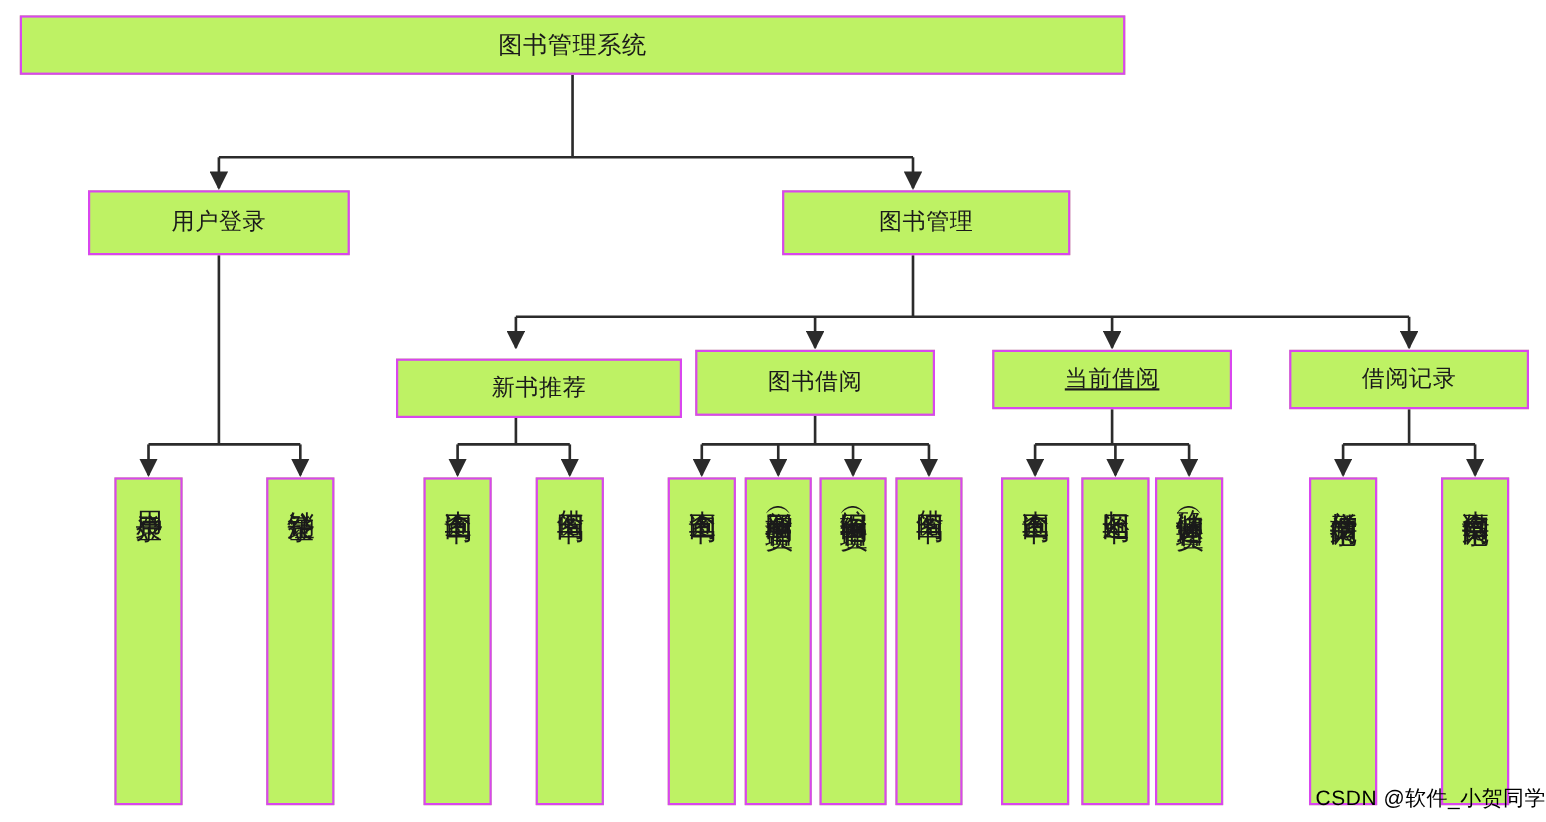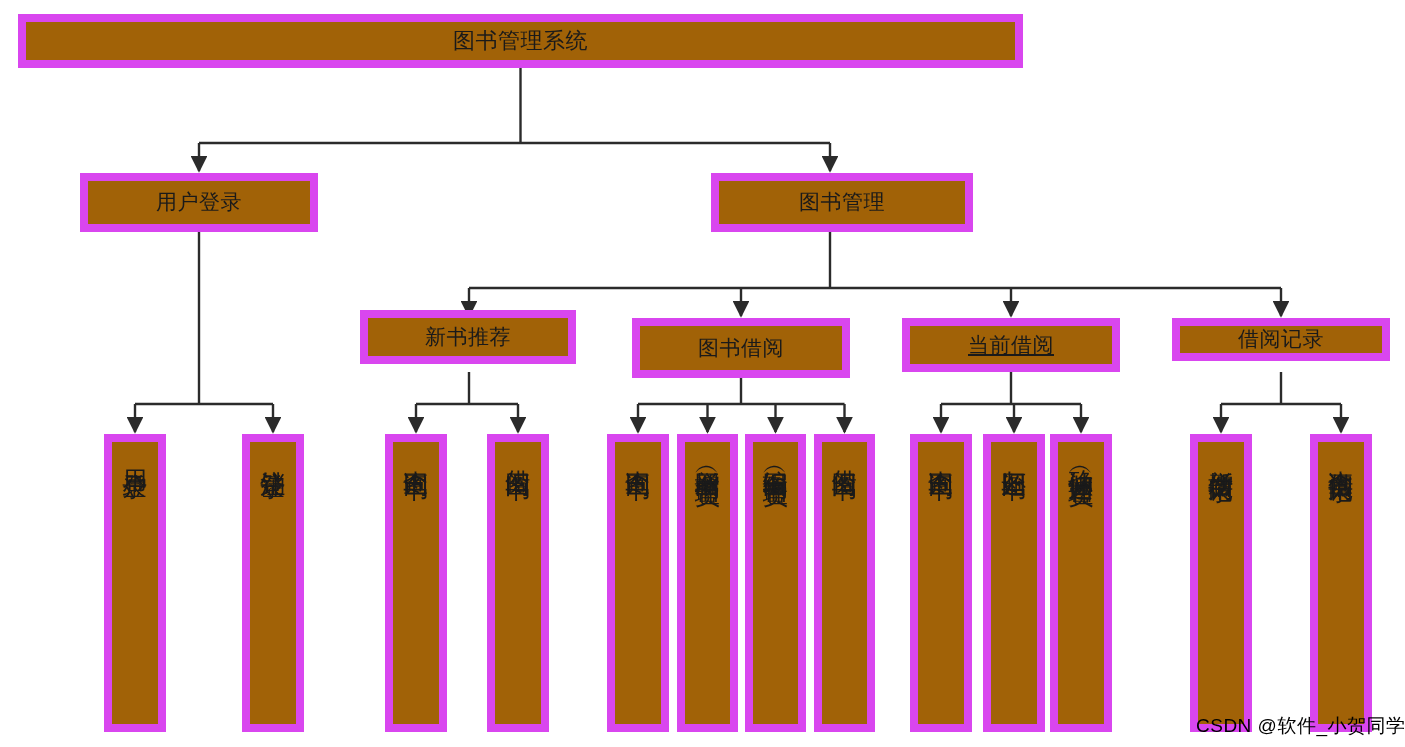--- a/index.html
+++ b/index.html
@@ -22,22 +22,22 @@
     position: absolute;
     left: 0;
     top: 0;
     width: 1405px;
     height: 747px;
     pointer-events: none;
   }
   .node {
     position: absolute;
     box-sizing: border-box;
-    border: 8px solid #d946ef;
-    background: #a16207;
+    border: 2px solid #d946ef;
+    background: #bef264;
     display: flex;
     align-items: center;
     justify-content: center;
     color: #1a1a1a;
   }
   .node .lbl {
     display: block;
     text-align: center;
     line-height: 1.18;
     letter-spacing: 0.5px;
@@ -124,30 +124,30 @@
     <span class="lbl">图书管理系统</span>
   </div>
 
   <div class="node h" style="left: 80px; top: 173px; width: 238px; height: 59px;">
     <span class="lbl">用户登录</span>
   </div>
   <div class="node h" style="left: 711px; top: 173px; width: 262px; height: 59px;">
     <span class="lbl">图书管理</span>
   </div>
 
-  <div class="node h" style="left: 360px; top: 310px; width: 216px; height: 54px;">
+  <div class="node h" style="left: 360px; top: 326px; width: 260px; height: 54px;">
     <span class="lbl">新书推荐</span>
   </div>
   <div class="node h" style="left: 632px; top: 318px; width: 218px; height: 60px;">
     <span class="lbl">图书借阅</span>
   </div>
   <div class="node h" style="left: 902px; top: 318px; width: 218px; height: 54px; text-decoration: underline;">
     <span class="lbl">当前借阅</span>
   </div>
-  <div class="node h" style="left: 1172px; top: 318px; width: 218px; height: 43px;">
+  <div class="node h" style="left: 1172px; top: 318px; width: 218px; height: 54px;">
     <span class="lbl">借阅记录</span>
   </div>
 
   <div class="node v" style="left: 104px; top: 434px; width: 62px; height: 298px;">
     <span class="lbl">用户登录</span>
   </div>
   <div class="node v" style="left: 242px; top: 434px; width: 62px; height: 298px;">
     <span class="lbl">注销登录</span>
   </div>
   <div class="node v" style="left: 385px; top: 434px; width: 62px; height: 298px;">

